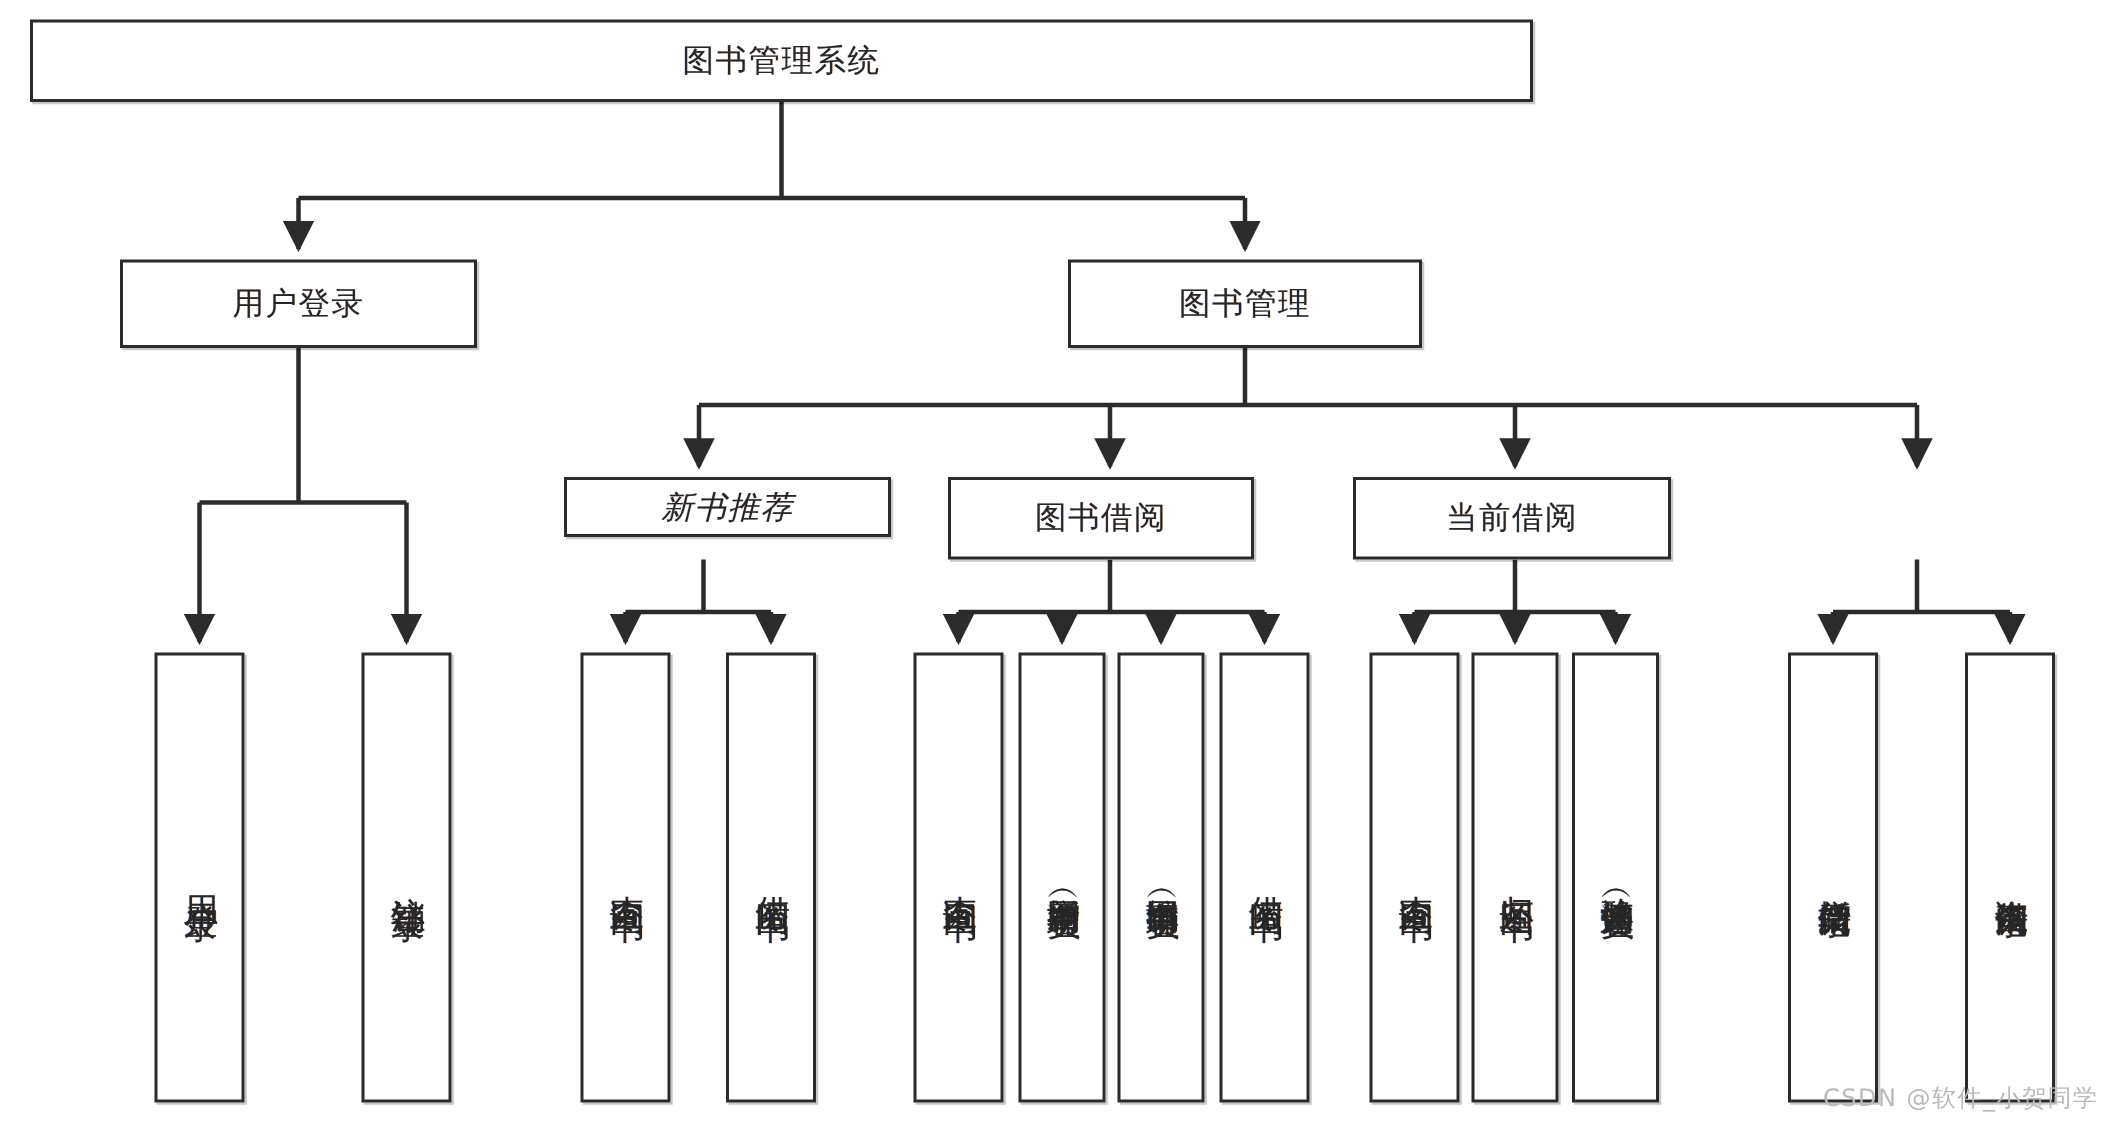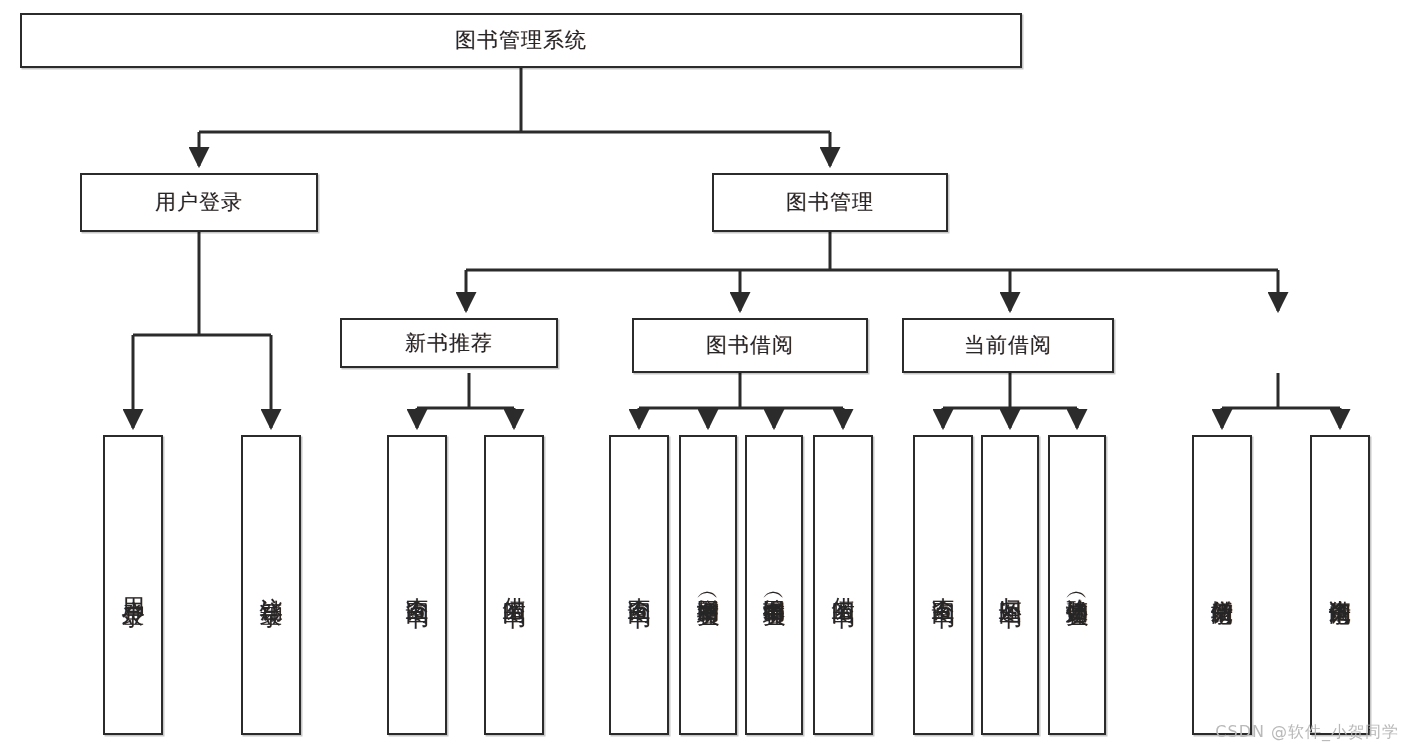--- a/index.html
+++ b/index.html
@@ -128,24 +128,24 @@
     <span class="lbl">图书管理系统</span>
   </div>
 
   <div class="node" style="left:80px; top:173px; width:238px; height:59px;">
     <span class="lbl">用户登录</span>
   </div>
   <div class="node" style="left:712px; top:173px; width:236px; height:59px;">
     <span class="lbl">图书管理</span>
   </div>
 
-  <div class="node" style="left:340px; top:318px; width:218px; height:50px;">
+  <div class="node" style="left:376px; top:318px; width:218px; height:40px;font-style:italic;">
     <span class="lbl">新书推荐</span>
   </div>
-  <div class="node" style="left:632px; top:318px; width:236px; height:55px;">
+  <div class="node" style="left:632px; top:318px; width:204px; height:55px;">
     <span class="lbl">图书借阅</span>
   </div>
   <div class="node" style="left:902px; top:318px; width:212px; height:55px;">
     <span class="lbl">当前借阅</span>
   </div>
 
   <div class="node leaf" style="left:103px; top:435px; width:60px; height:300px;">
     <span class="lbl">用户登录</span>
   </div>
   <div class="node leaf" style="left:241px; top:435px; width:60px; height:300px;">

